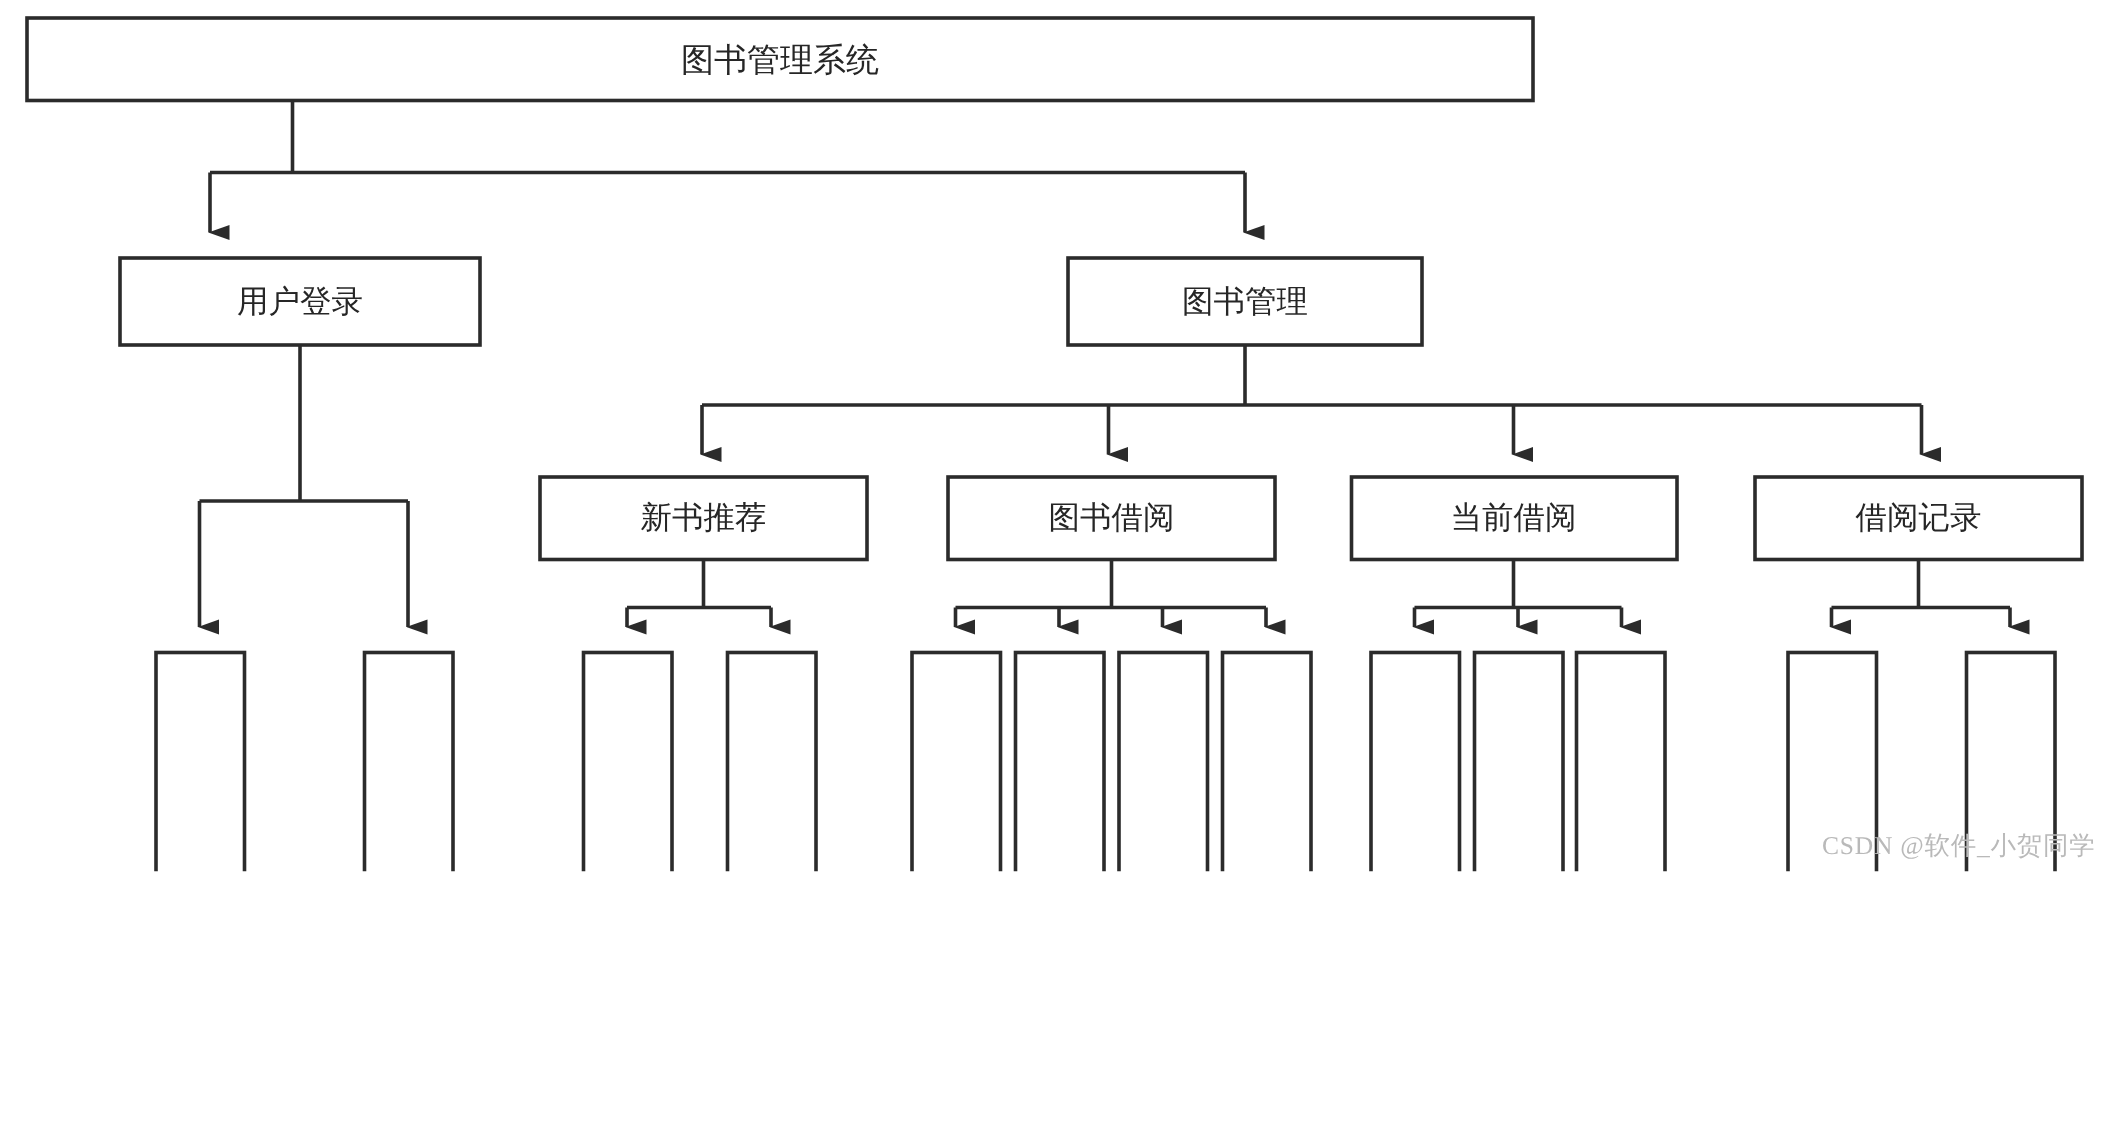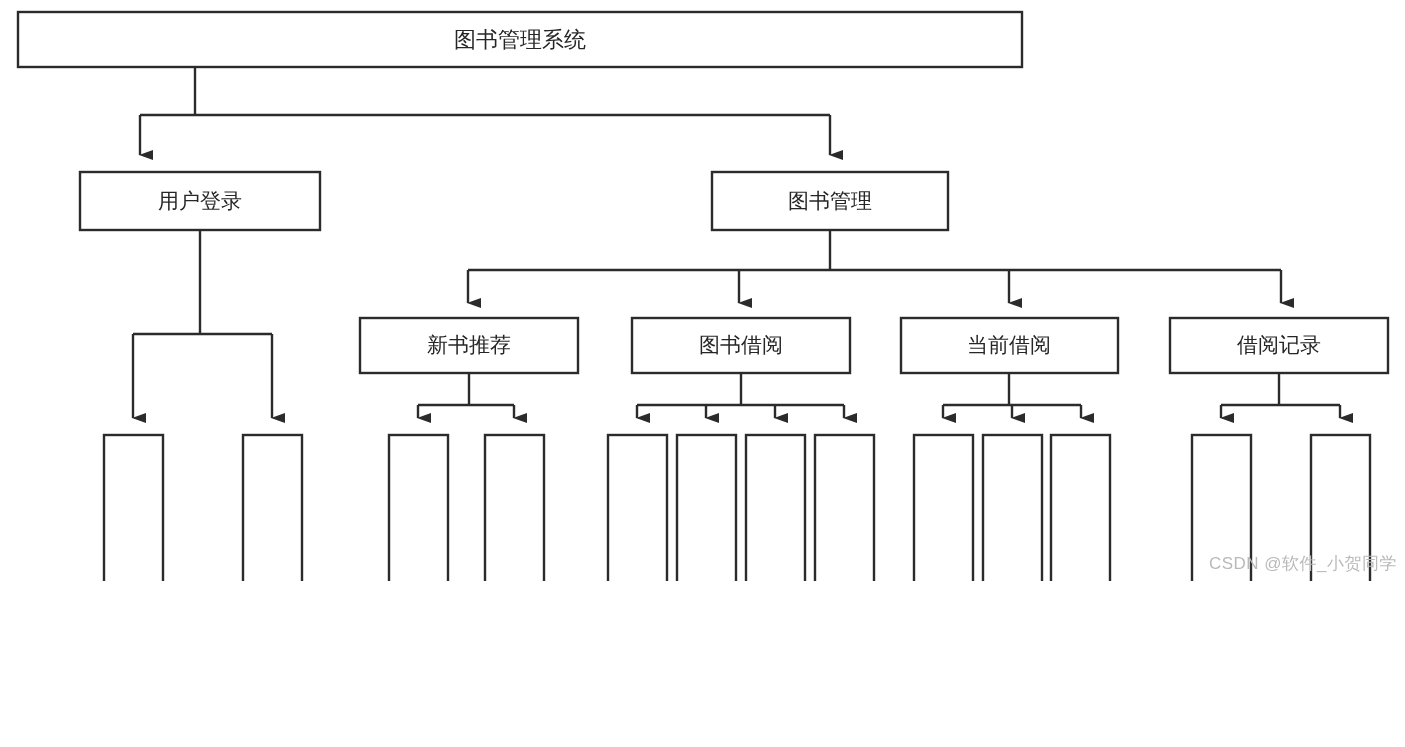--- a/index.html
+++ b/index.html
@@ -66,21 +66,21 @@
     white-space: nowrap;
     display: flex;
     align-items: flex-start;
     justify-content: center;
     pointer-events: none;
   }
   .watermark {
     position: absolute;
     right: 8px;
     bottom: 6px;
-    font-family: Liberation Sans, sans-serif;
+    font-family: Liberation Serif, serif;
     font-size: 17px;
     color: #b9b9b9;
     letter-spacing: 0.5px;
     user-select: none;
   }
 </style>
 </head>
 <body>
 
 <div id="diagram-root">

